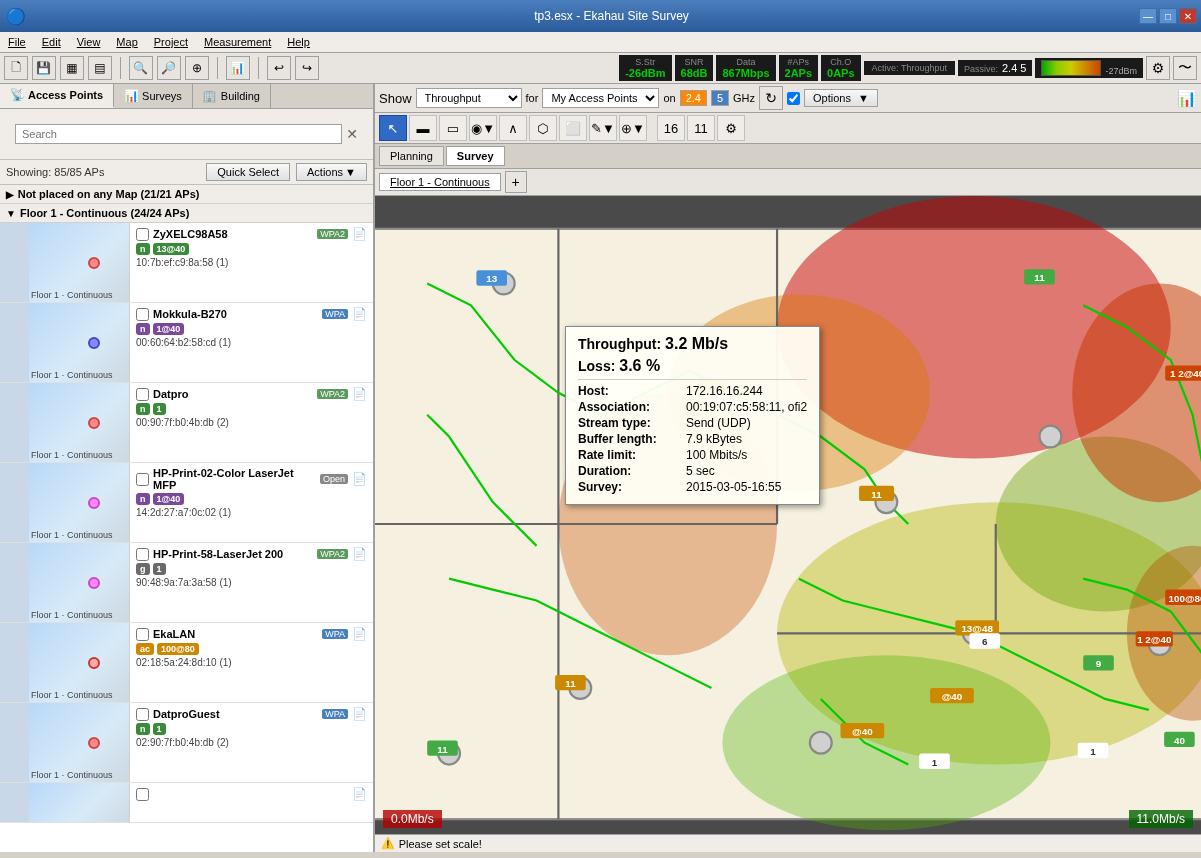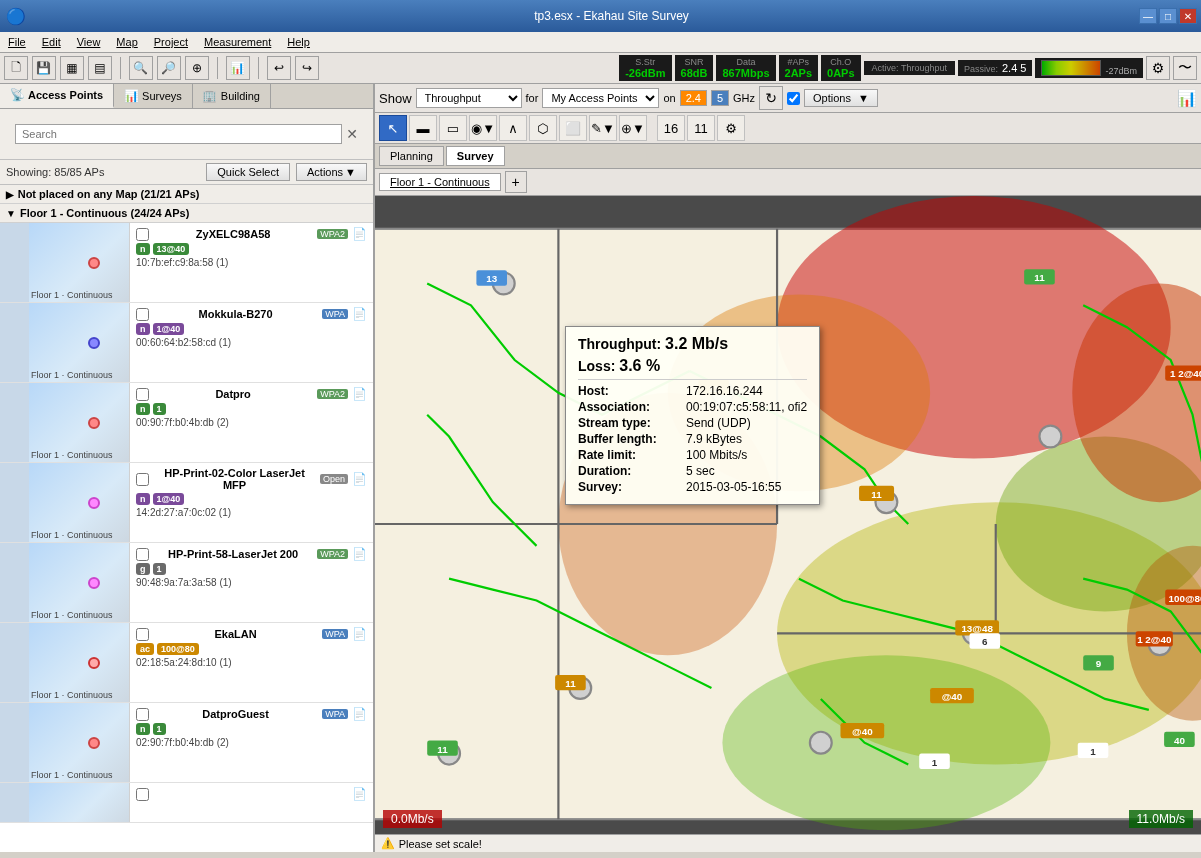--- a/index.html
+++ b/index.html
@@ -184,21 +184,21 @@
       display: flex;
       flex-direction: column;
       gap: 2px;
     }
     .ap-header-row {
       display: flex;
       align-items: center;
       gap: 4px;
     }
     .ap-checkbox { cursor: pointer; }
-    .ap-name { font-weight: bold; font-size: 11px; flex: 1; text-align: center; }
+    .ap-name { font-weight: bold; font-size: 11px; flex: 1; }
     .ap-tag { font-size: 9px; background: #4a7fbd; color: white; padding: 0 3px; border-radius: 2px; }
     .ap-tag.wpa2 { background: #5a9a5a; }
     .ap-file-btn { cursor: pointer; color: #666; font-size: 12px; }
 
     .ap-badge-row { display: flex; align-items: center; gap: 3px; }
     .badge {
       font-size: 9px;
       padding: 1px 4px;
       border-radius: 3px;
       color: white;

